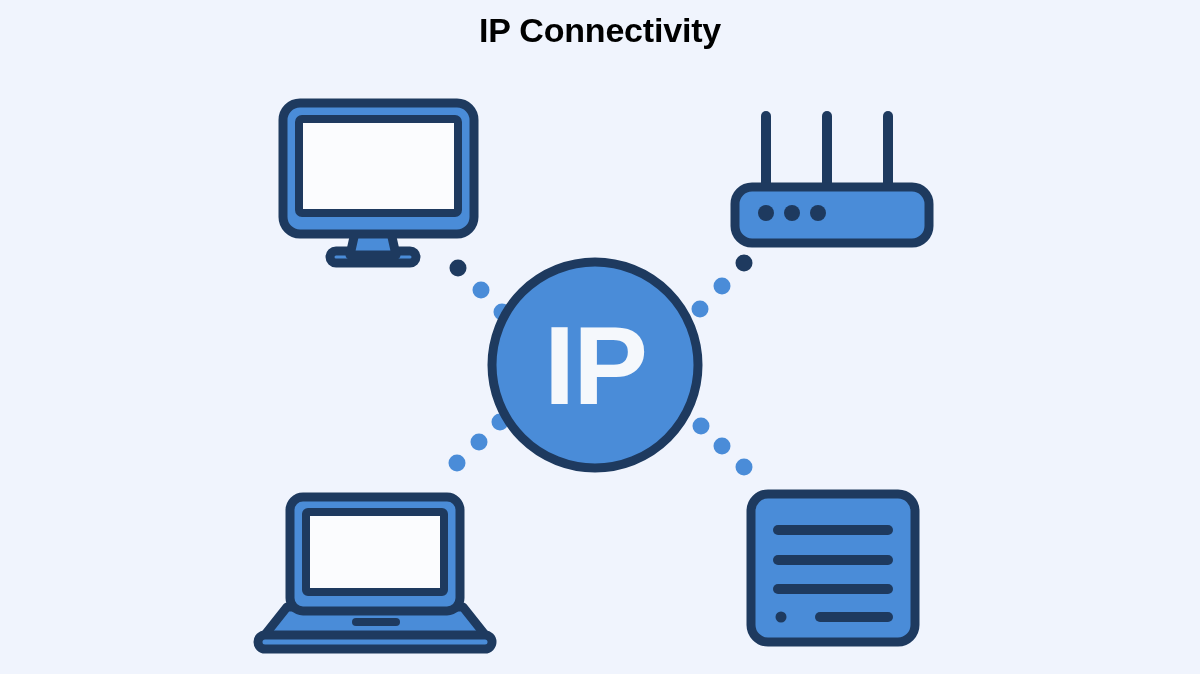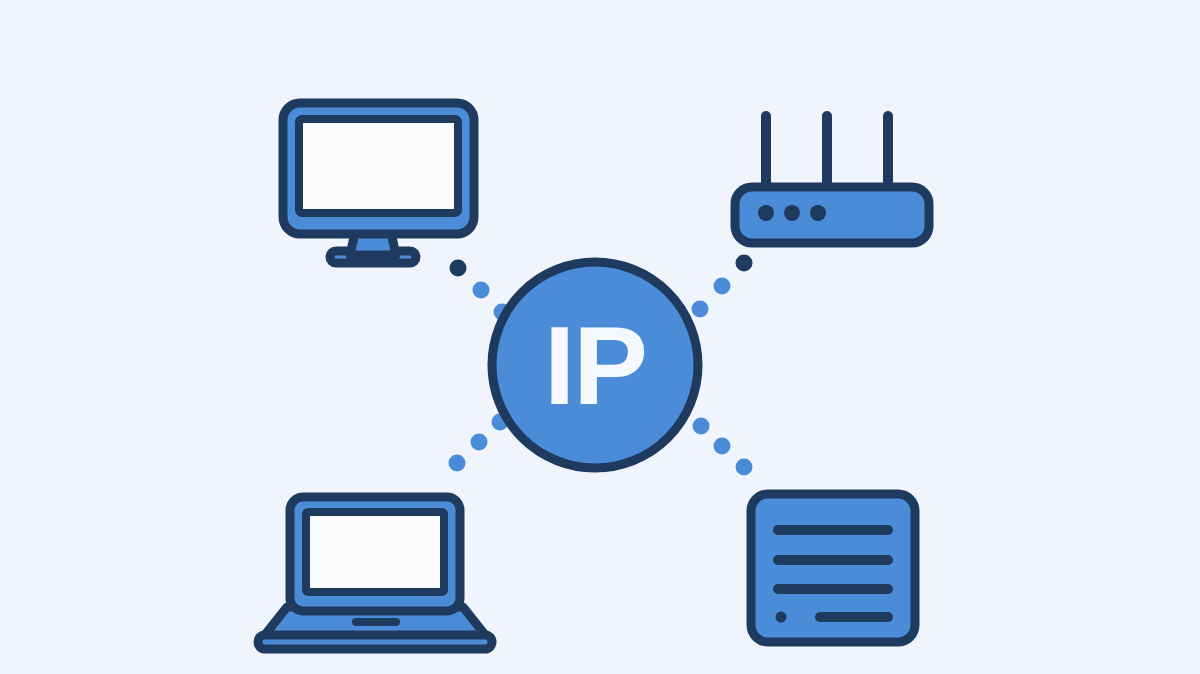--- a/index.html
+++ b/index.html
@@ -35,20 +35,21 @@
     top: 0;
     width: 1200px;
     height: 674px;
   }
 </style>
 </head>
 <body>
 
 <div id="canvas">
 
+  <div id="diagram-title">IP Connectivity</div>
 
   <svg id="scene" viewBox="0 0 1200 674" width="1200" height="674">
 
     <g>
       <circle cx="458" cy="268" r="8.5" fill="#1e3a5f"></circle>
       <circle cx="481" cy="290" r="8.5" fill="#4a8cd8"></circle>
       <circle cx="502" cy="312" r="8.5" fill="#4a8cd8"></circle>
       <circle cx="515" cy="333" r="8.5" fill="#4a8cd8"></circle>
     </g>
 

